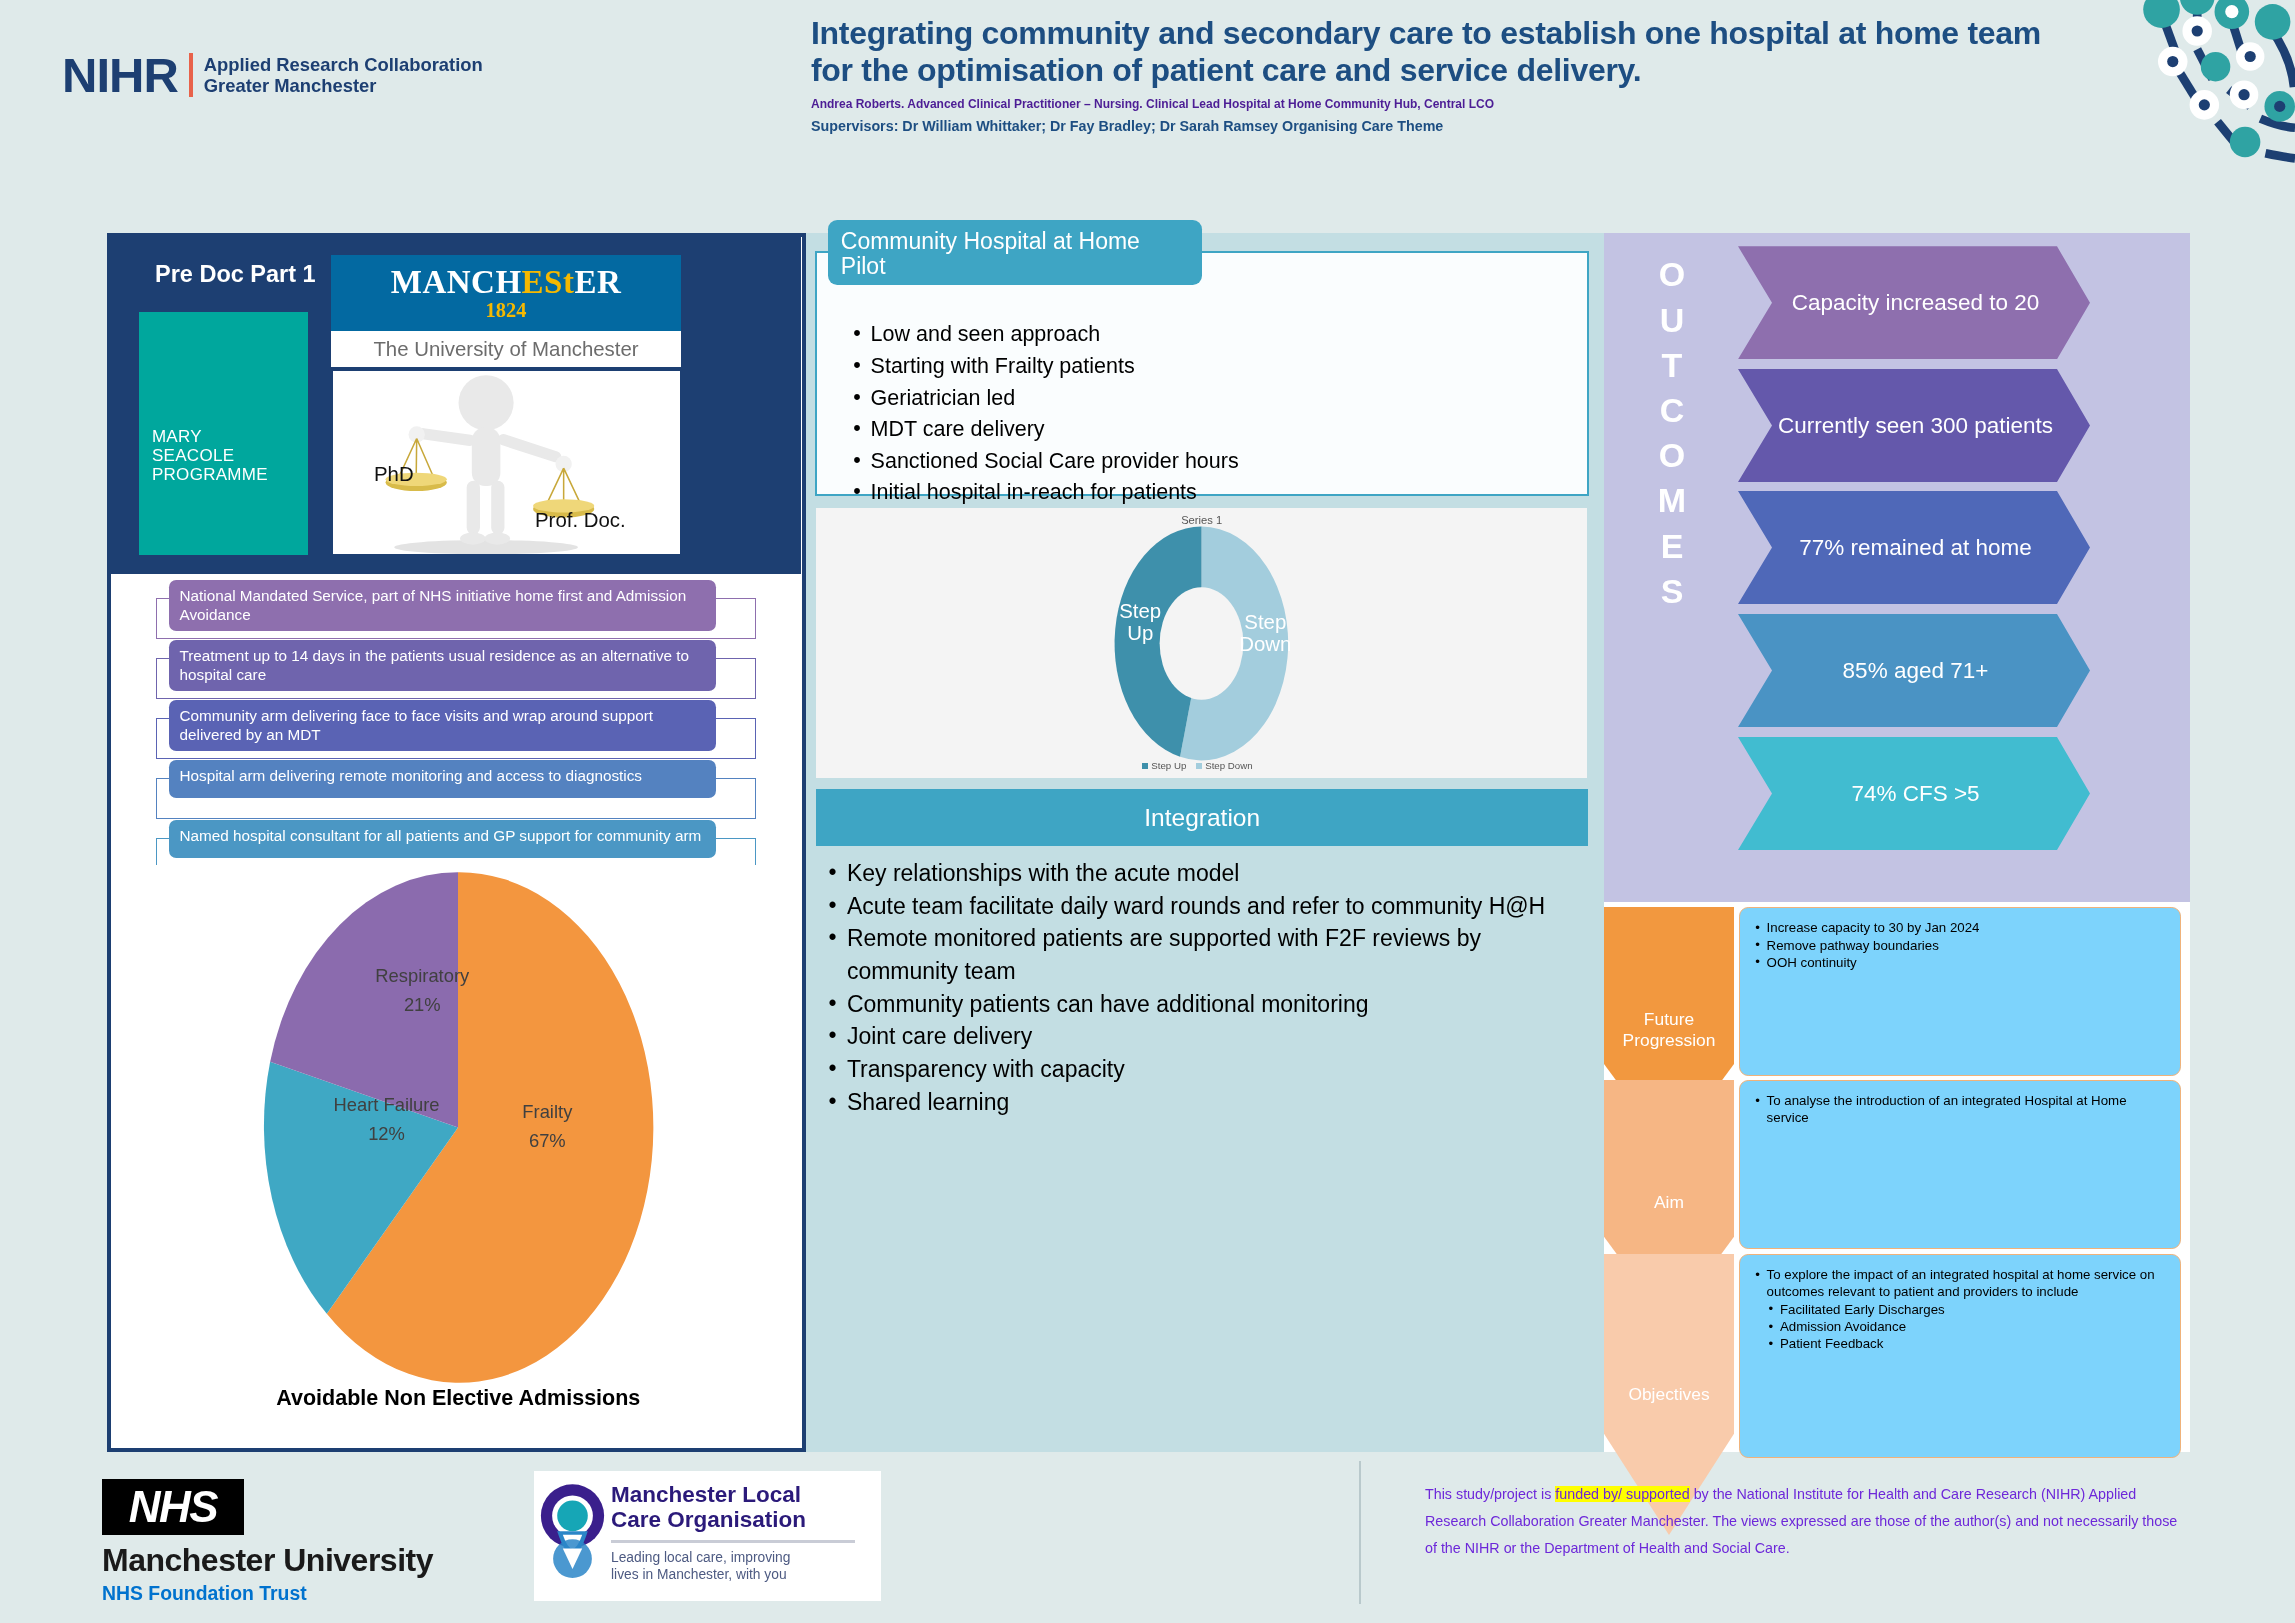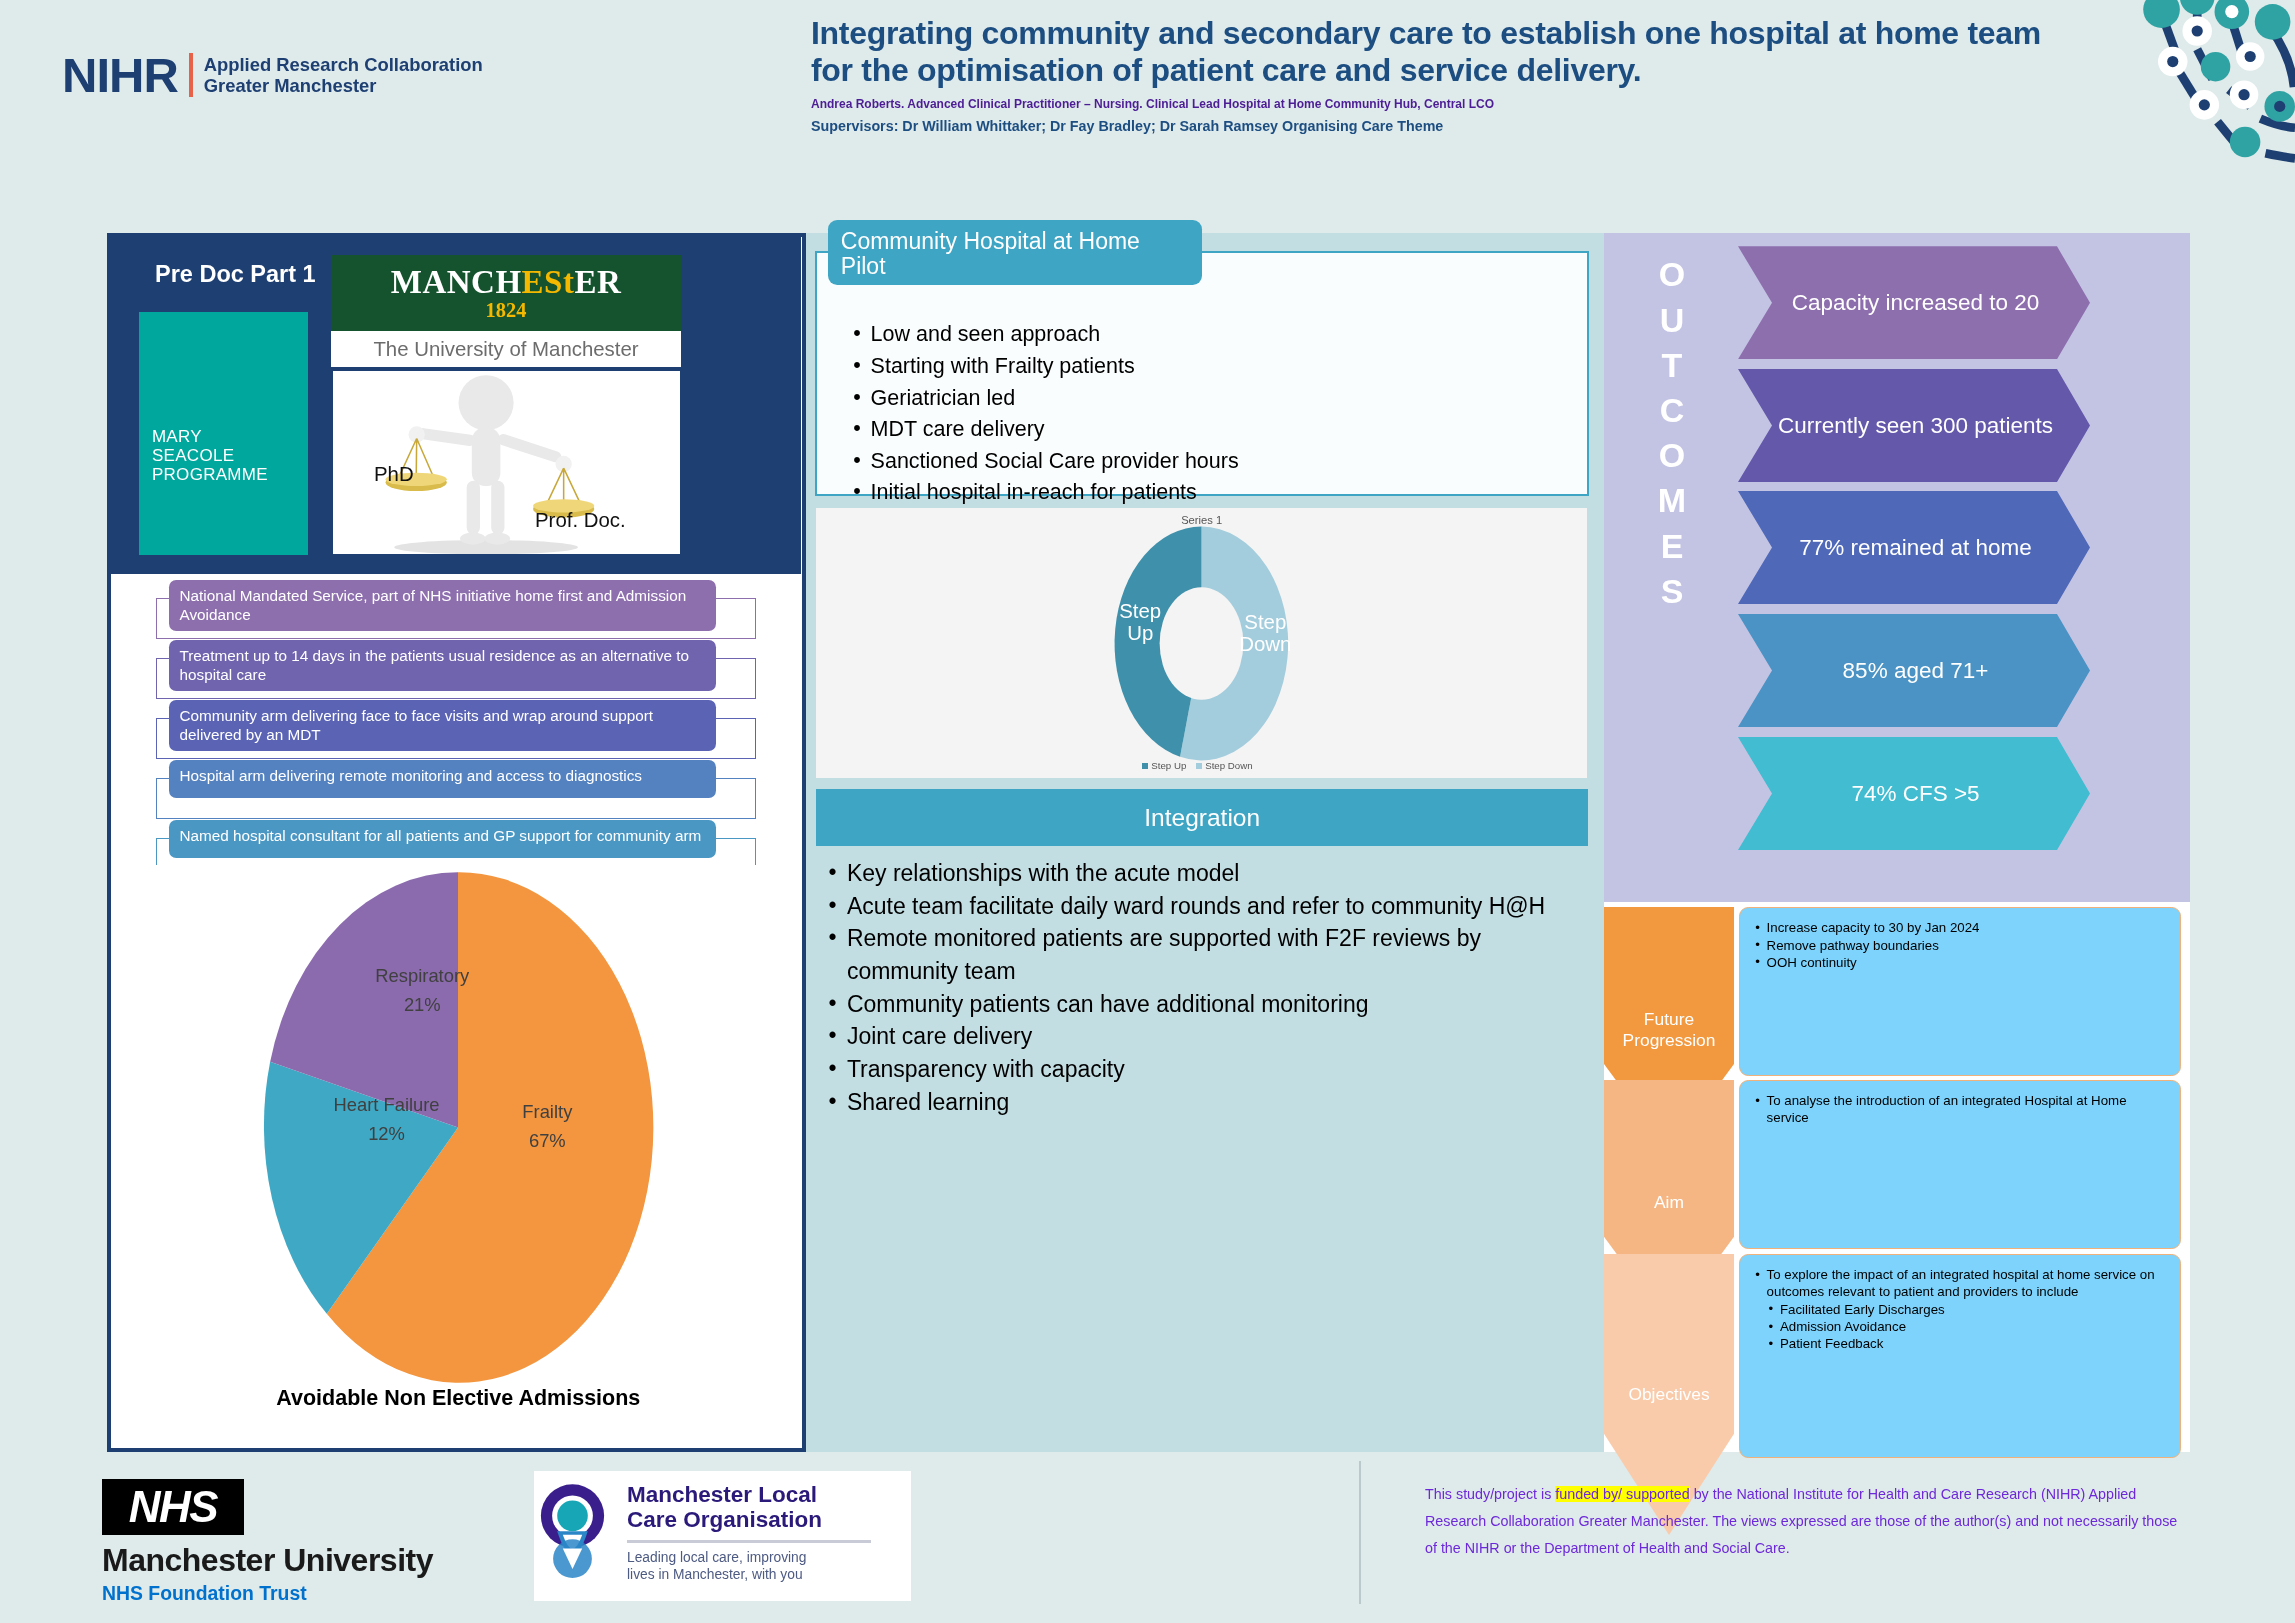--- a/index.html
+++ b/index.html
@@ -28,21 +28,21 @@
   .frame { position: absolute; left: 107px; top: 233px; width: 2092px; height: 1219px; }
 
   
   .col-left { position: absolute; left: 0; top: 0; width: 699px; height: 1219px;
               background: #fff; border: 4.6px solid #1d3f72; }
   .predoc-panel { position: absolute; left: 0; top: 0; width: 690px; height: 337px; background: #1d3f72; }
   .predoc-title { position: absolute; left: 44px; top: 23.5px; font-size: 23.5px; font-weight: 700; color: #fff; }
   .seacole-box { position: absolute; left: 27.6px; top: 75px; width: 169px; height: 243px; background: #00a79d; }
   .seacole-text { position: absolute; left: 13.3px; top: 115px; color: #fff; font-size: 17px; line-height: 1.12; letter-spacing: 0.3px; }
   .uom-logo { position: absolute; left: 220px; top: 18px; width: 350px; height: 112px; background: #fff; }
-  .uom-purple { width: 350px; height: 76px; background: #14532d; display: flex; flex-direction: column;
+  .uom-purple { width: 350px; height: 76px; background: #0369a1; display: flex; flex-direction: column;
                 align-items: center; justify-content: center; }
   .uom-manchester { font-family: "Liberation Serif", serif; font-size: 33px; font-weight: 700; color: #fff; letter-spacing: 0.5px; line-height: 1; }
   .uom-manchester i { color: #f5b800; font-style: normal; }
   .uom-1824 { font-family: "Liberation Serif", serif; font-size: 20.4px; font-weight: 700; color: #f5b800; line-height: 1; margin-top: 1px; }
   .uom-white { width: 350px; height: 37px; display: flex; align-items: center; justify-content: center;
                font-size: 20.4px; color: #6c6c6c; }
   .scales-box { position: absolute; left: 222px; top: 134px; width: 347px; height: 183px; background: #fff; overflow: hidden; }
   .scales-phd { position: absolute; left: 41px; top: 92px; font-size: 20.4px; color: #111; }
   .scales-pd { position: absolute; left: 202px; top: 138px; font-size: 20.4px; color: #111; }
 
@@ -99,21 +99,21 @@
   .stage-box li:before { content: "•"; position: absolute; left: 2px; top: -0.5px; }
 
   
   .nhs-logo { position: absolute; left: 102px; top: 1479px; }
   .nhs-blue { width: 142px; height: 56px; background: #000000; color: #fff; font-family: "Liberation Sans", sans-serif;
               font-size: 44px; font-weight: 700; font-style: italic; display: flex; align-items: center;
               justify-content: center; letter-spacing: -1.5px; }
   .nhs-mu { font-size: 32px; font-weight: 700; color: #1a1a1a; margin-top: 7.2px; letter-spacing: -0.5px; }
   .nhs-ft { font-size: 19.4px; font-weight: 700; color: #0072ce; margin-top: 3.1px; }
 
-  .mlco-logo { position: absolute; left: 534px; top: 1471px; width: 377px; height: 130px; background: #fff; display: flex; gap: 16px; }
+  .mlco-logo { position: absolute; left: 534px; top: 1471px; width: 347px; height: 130px; background: #fff; display: flex; }
   .mlco-mark { width: 77px; height: 130px; position: relative; }
   .mlco-text { padding-top: 12.3px; }
   .mlco-l1 { font-size: 22.5px; font-weight: 700; color: #2b1a7a; line-height: 1.1; }
   .mlco-rule { width: 244px; height: 2.6px; background: #c9ccd6; margin: 7.2px 0 6.1px; }
   .mlco-l2 { font-size: 13.8px; color: #4d5a82; line-height: 1.25; }
 
   .footer-divider { position: absolute; left: 1359px; top: 1461px; width: 1.5px; height: 143px; background: #b9c9cc; }
   .disclaimer { position: absolute; left: 1425px; top: 1481px; width: 766px;
                 font-size: 14.3px; line-height: 1.9; color: #6d28d9; }
   .hl { background: #ffff00; }

